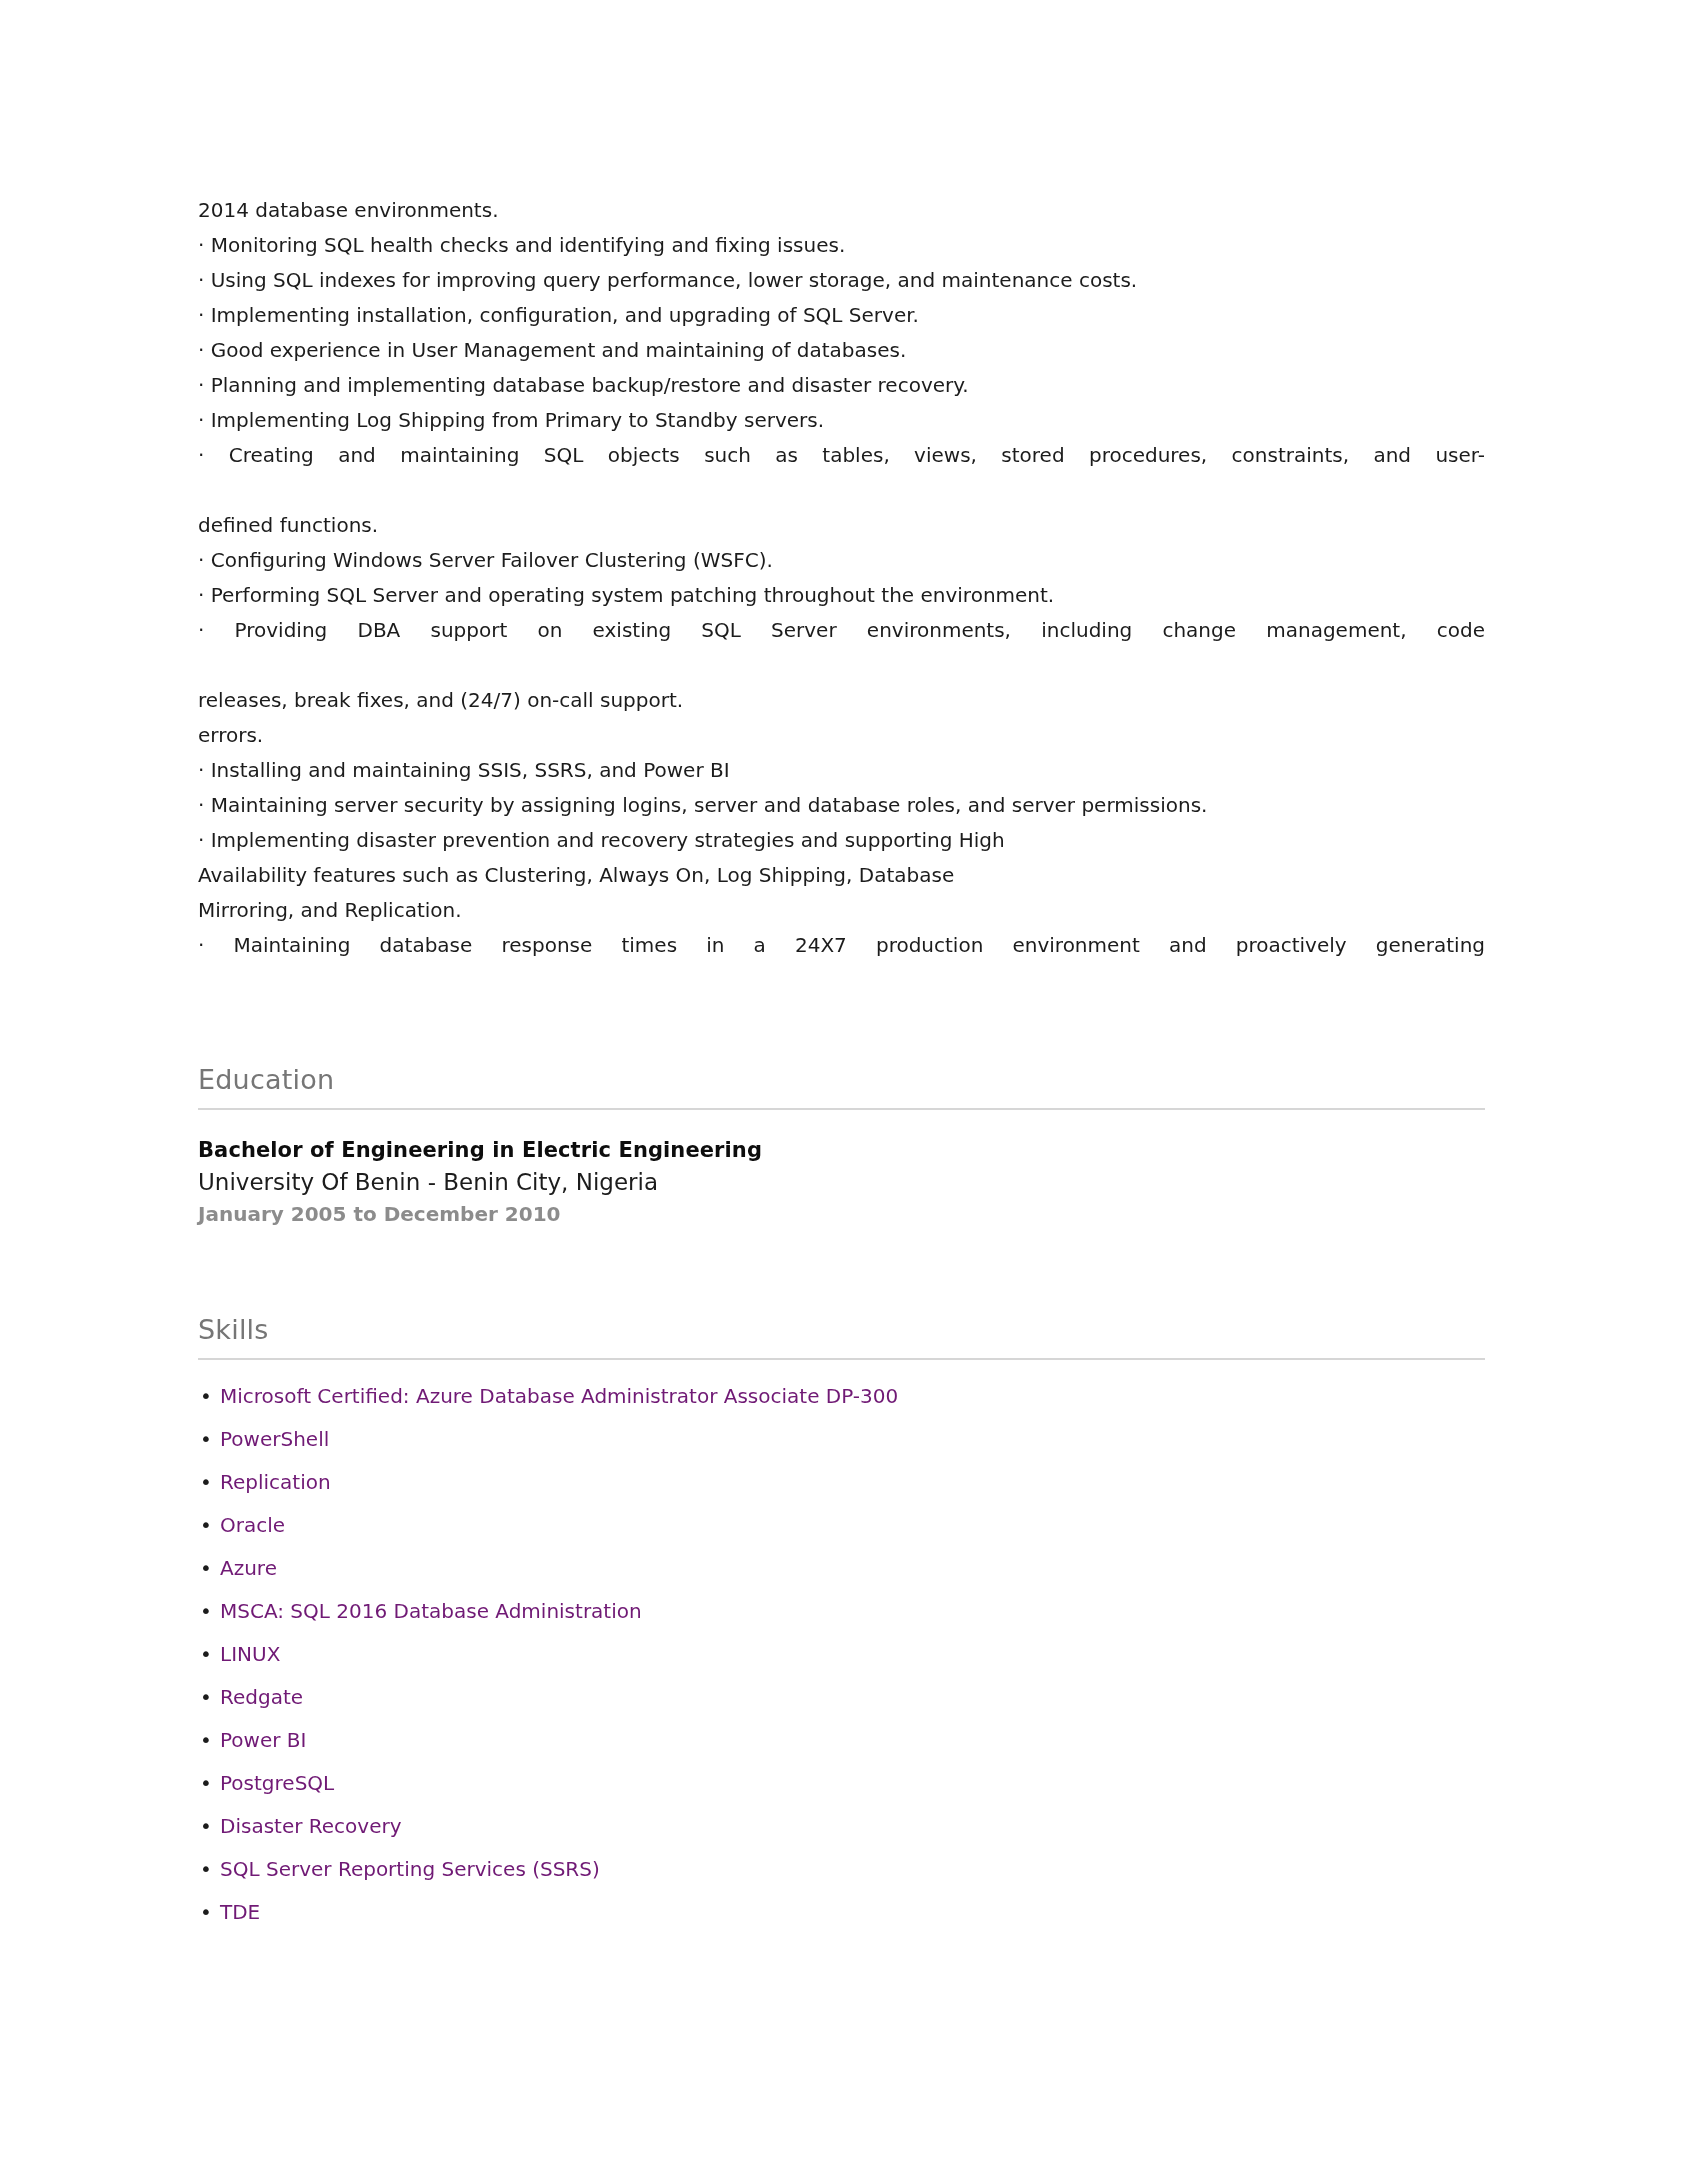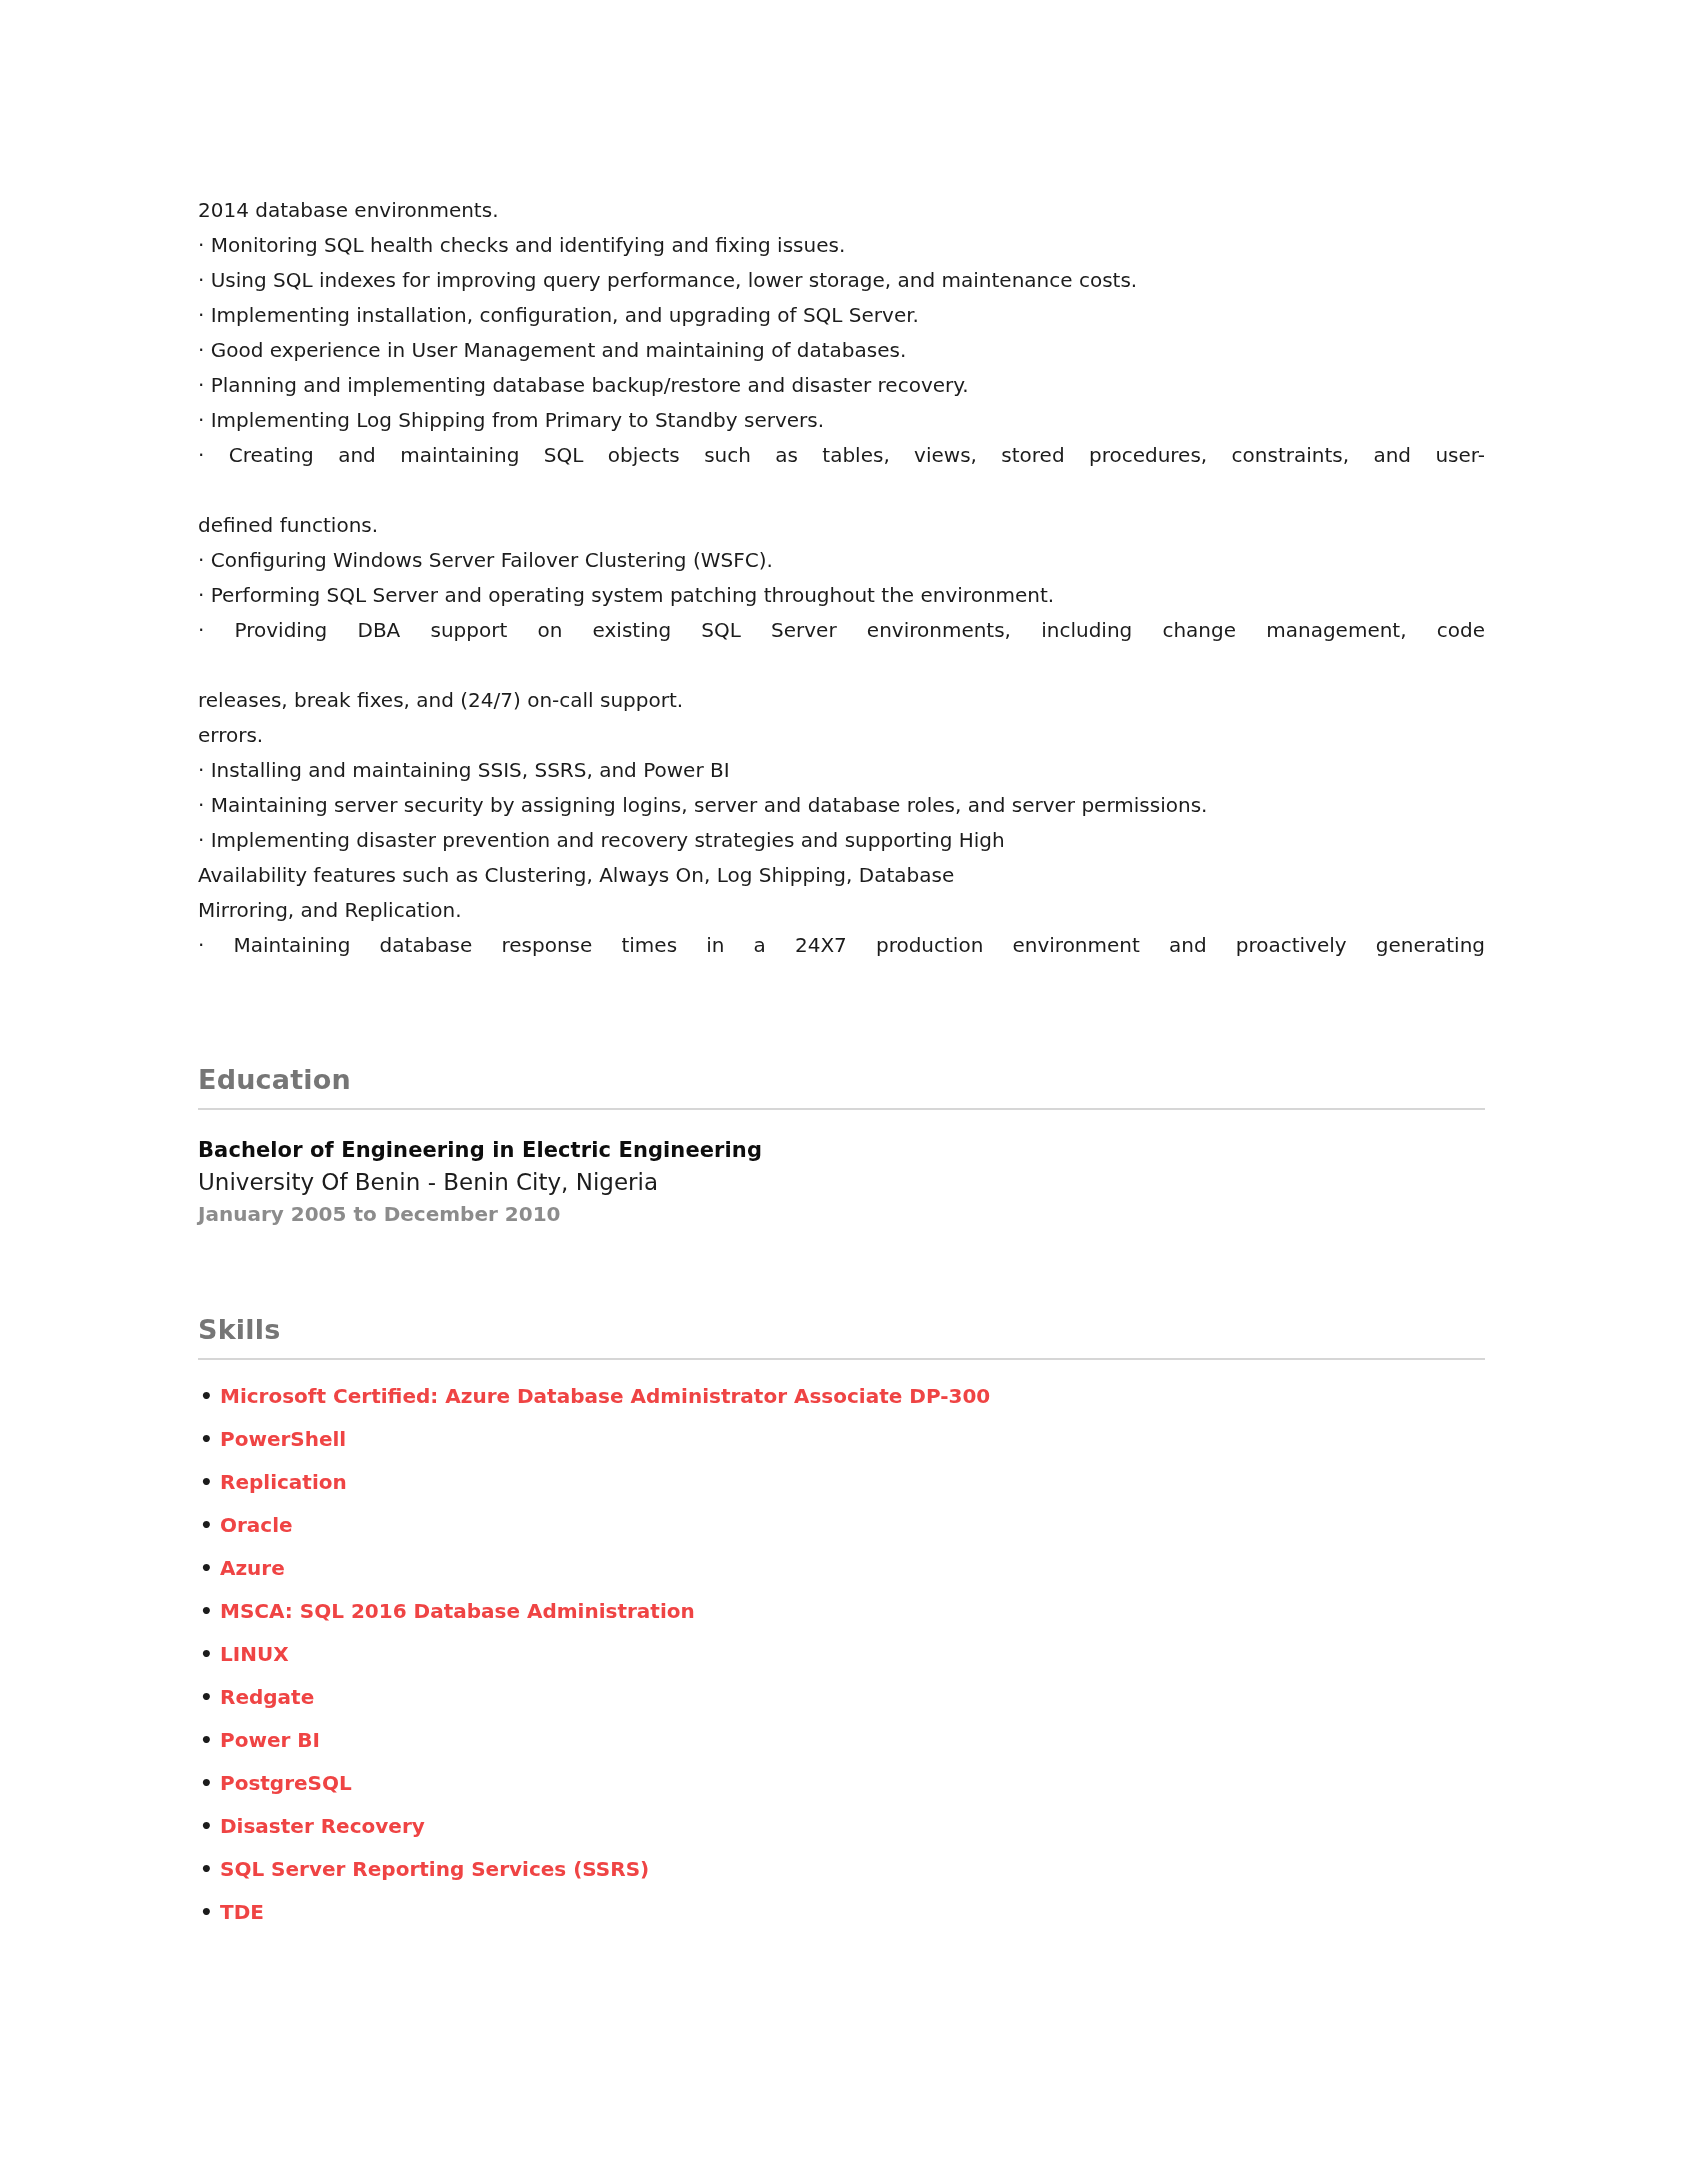--- a/index.html
+++ b/index.html
@@ -48,21 +48,21 @@
   .body-line.no-stretch::after {
     display: none;
   }
 
   
   .section {
     margin-top: 0;
   }
   .section-heading {
     font-size: 27px;
-    font-weight: 700;
+    font-weight: 400;
     color: #767676;
     letter-spacing: 0.2px;
     margin: 0;
     padding: 0;
     line-height: 34px;
   }
   .section-rule {
     border: 0;
     border-top: 2px solid #d6d6d6;
     margin: 11px 0 0 0;
@@ -98,26 +98,25 @@
   }
 
   
   .skills-list {
     list-style: none;
     margin: 24px 0 0 0;
     padding: 0;
   }
   .skills-list li {
     font-size: 20px;
-    color: #ef4444;
+    color: #701a75;
     line-height: 24px;
     margin: 0 0 19px 0;
     padding-left: 22px;
     position: relative;
-    font-weight: bold;
   }
   .skills-list li::before {
     content: "\2022";
     position: absolute;
     left: 2px;
     top: 0;
     color: #1c1c1c;
     font-size: 20px;
     line-height: 24px;
   }

